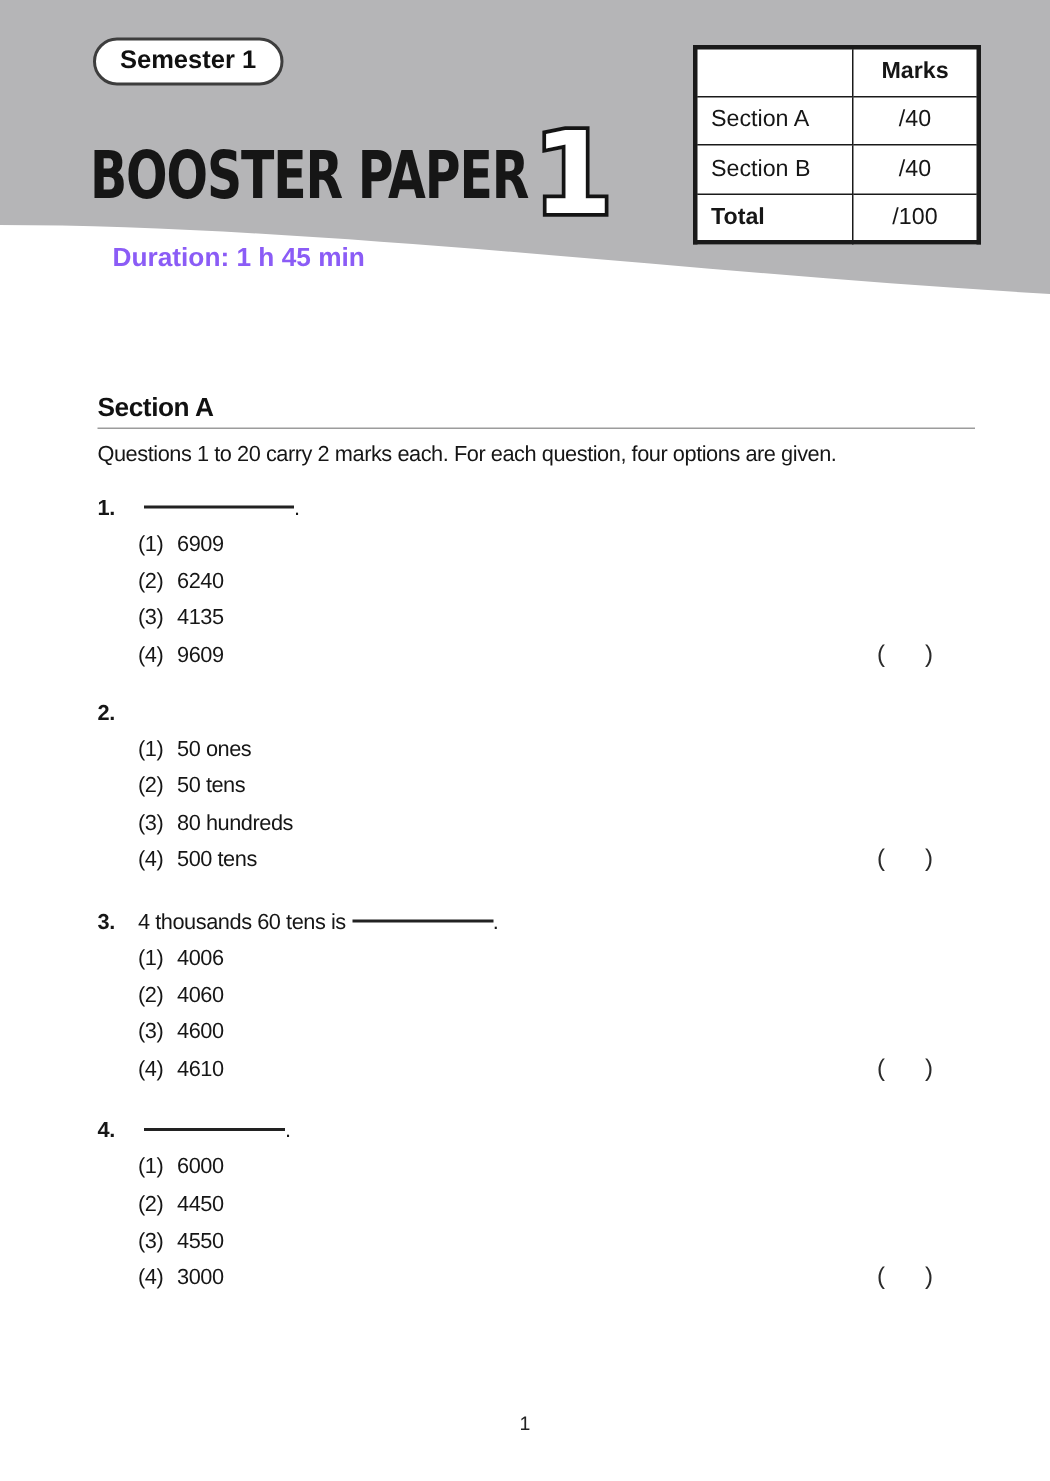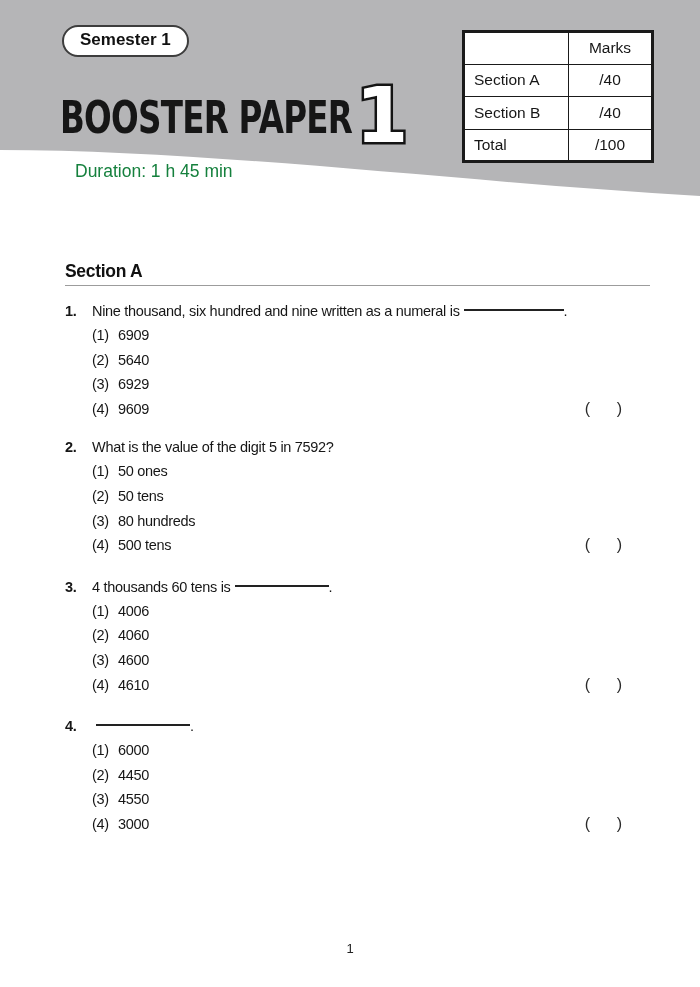--- a/index.html
+++ b/index.html
@@ -30,42 +30,42 @@
     font-size: 44px; font-weight: 800; color: #161616;
     letter-spacing: -1px;
     transform: scaleX(0.74); transform-origin: left center;
     white-space: nowrap;
   }
 
   .paper-number-svg { position: absolute; left: 354px; top: 80px; }
 
   .duration-text {
     position: absolute; left: 75px; top: 161px;
-    font-size: 17.5px; font-weight: normal; color: #15803d;
+    font-size: 17.5px; font-weight: bold; color: #8b5cf6;
   }
 
   
   .marks-table {
     position: absolute; left: 462px; top: 30px;
     border-collapse: collapse;
     background: #ffffff;
     border: 3px solid #1a1a1a;
     table-layout: fixed;
   }
   .marks-table td, .marks-table th {
     border: 1.5px solid #1a1a1a;
     height: 32.5px;
     font-size: 15.5px;
     font-weight: normal;
     color: #161616;
     vertical-align: middle;
   }
   .marks-table .col-label { width: 105px; text-align: left; padding-left: 9px; }
   .marks-table .col-marks { width: 84px; text-align: center; }
-  .marks-table .bold { font-weight: normal; }
+  .marks-table .bold { font-weight: bold; }
 
   
   .main {
     position: absolute; left: 65px; top: 261px; width: 585px;
     font-size: 14.5px; letter-spacing: -0.3px; color: #161616;
   }
 
   .section-title {
     font-size: 17.5px; font-weight: bold; color: #111;
     padding-bottom: 3px;
@@ -148,52 +148,51 @@
       <td class="col-marks">/100</td>
     </tr>
   </tbody>
 </table>
 
 <div class="main">
 
   <div class="section-title">Section A</div>
 
   <div class="instructions">
+    <div>Questions 1 to 20 carry 2 marks each. For each question, four options are given.</div>
   </div>
 
   <div class="question q-mt1">
     <div class="q-line">
       <span class="q-num">1.</span>
-      <span>Nine thousand, six hundred and nine written as a numeral is</span>
       <span class="blank"></span>
       <span>.</span>
     </div>
     <div class="option-row">
       <span class="opt-label">(1)</span>
       <span>6909</span>
     </div>
     <div class="option-row">
       <span class="opt-label">(2)</span>
-      <span>5640</span>
-    </div>
-    <div class="option-row">
-      <span class="opt-label">(3)</span>
-      <span>6929</span>
+      <span>6240</span>
+    </div>
+    <div class="option-row">
+      <span class="opt-label">(3)</span>
+      <span>4135</span>
     </div>
     <div class="option-row">
       <span class="opt-label">(4)</span>
       <span>9609</span>
       <span class="answer-bracket">(      )</span>
     </div>
   </div>
 
   <div class="question q-mt2">
     <div class="q-line">
       <span class="q-num">2.</span>
-      <span>What is the value of the digit 5 in 7592?</span>
     </div>
     <div class="option-row">
       <span class="opt-label">(1)</span>
       <span>50 ones</span>
     </div>
     <div class="option-row">
       <span class="opt-label">(2)</span>
       <span>50 tens</span>
     </div>
     <div class="option-row">

